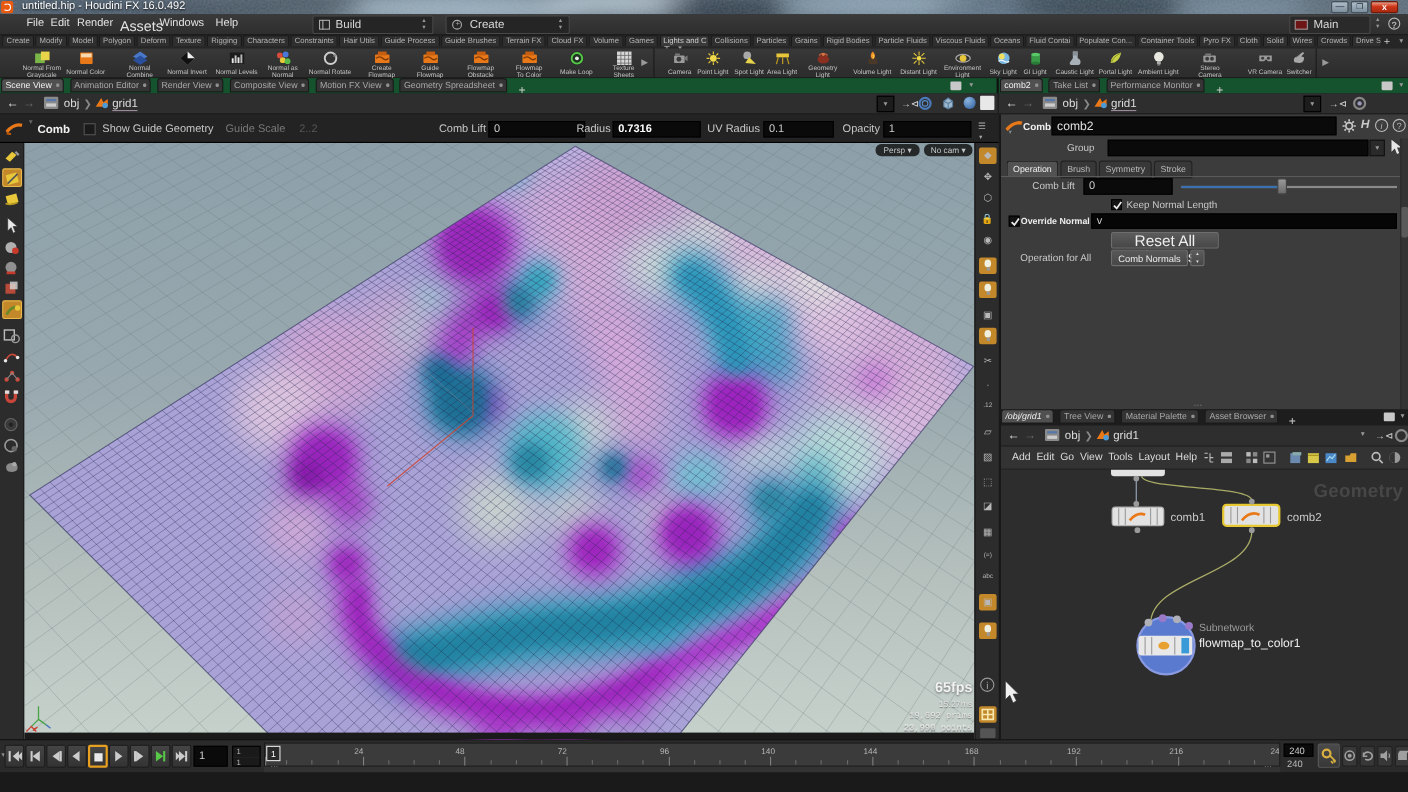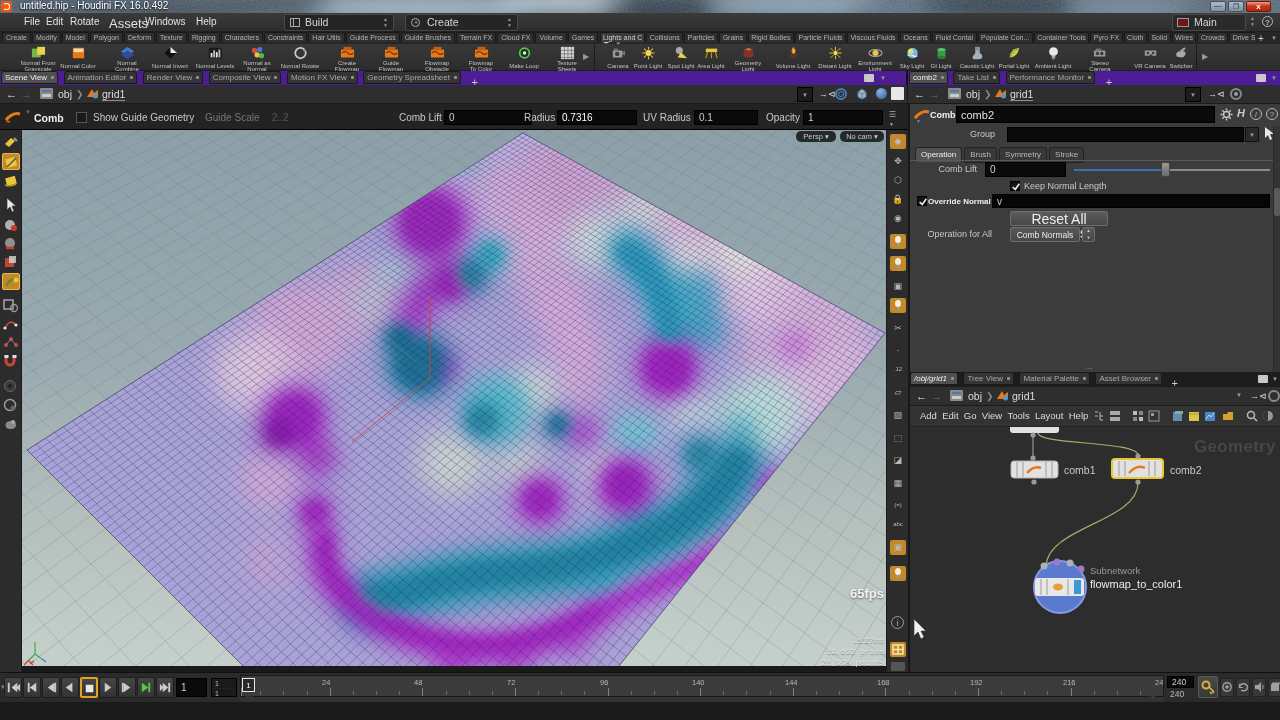--- a/index.html
+++ b/index.html
@@ -50,21 +50,21 @@
 <div class="abs" style="left:2px;top:2px;width:7px;height:7px;border:1.5px solid #fff;border-radius:50%;border-left-color:transparent"></div>
       </div>
 <div class="abs" style="left:20px;top:0px;color:#fff;font-size:10px;text-shadow:0 1px 2px #000">untitled.hip - Houdini FX 16.0.492</div>
 <div class="abs" style="left:1210px;top:1px;width:16px;height:11px;background:linear-gradient(#aebdc9,#7e8f9d);border:1px solid #45525c;border-radius:2px;color:#1e2a33;font-size:8px;line-height:8px;text-align:center">—</div>
 <div class="abs" style="left:1228px;top:1px;width:16px;height:11px;background:linear-gradient(#aebdc9,#7e8f9d);border:1px solid #45525c;border-radius:2px;color:#1e2a33;font-size:7px;line-height:10px;text-align:center">❐</div>
 <div class="abs" style="left:1246px;top:1px;width:25px;height:11px;background:linear-gradient(#f0a088,#cc3518 45%,#a82a10);border:1px solid #6e1a08;border-radius:2px;color:#fff;font-size:8px;line-height:10px;text-align:center;font-weight:bold">x</div>
 </div>
     <div class="abs" style="left:0;top:13px;width:1280px;height:19px;background:linear-gradient(#3a3a3a,#2e2e2e);border-bottom:1px solid #1f1f1f">
 <div class="abs" style="left:24px;top:3px;color:#e2e2e2;font-size:10px">File</div>
 <div class="abs" style="left:46px;top:3px;color:#e2e2e2;font-size:10px">Edit</div>
-<div class="abs" style="left:70px;top:3px;color:#e2e2e2;font-size:10px">Rotate</div>
+<div class="abs" style="left:70px;top:3px;color:#e2e2e2;font-size:10px">Render</div>
 <div class="abs" style="left:109px;top:3px;color:#e2e2e2;font-size:13px">Assets</div>
 <div class="abs" style="left:145px;top:3px;color:#e2e2e2;font-size:10px">Windows</div>
 <div class="abs" style="left:196px;top:3px;color:#e2e2e2;font-size:10px">Help</div>
 <div class="combo" style="left:284px;top:1px;width:110px">
 <span style="position:absolute;left:5px;top:3px;width:10px;height:9px;border:1px solid #aaa"></span>
 <span style="position:absolute;left:8px;top:3px;width:1px;height:9px;background:#aaa"></span>
 <span style="position:absolute;left:20px">Build</span>
         <span class="spin">▲<br>▼</span>
       </div>
 <div class="combo" style="left:405px;top:1px;width:113px">
@@ -370,21 +370,21 @@
             <path d="M5 7 l4 -3" stroke="#787878" stroke-width="1"></path>
           </svg>
         </div>
         <div style="position:absolute;left:0;top:18px;width:50px;text-align:center">Switcher</div>
       </div>
 <div class="abs" style="left:583px;top:8px;color:#999;font-size:8px">▶</div>
 <div class="abs" style="left:594px;top:0;width:1px;height:27px;background:#1a1a1a"></div>
 <div class="abs" style="left:1196px;top:0;width:1px;height:27px;background:#1a1a1a"></div>
 <div class="abs" style="left:1202px;top:8px;color:#999;font-size:8px">▶</div>
 </div>
-    <div class="abs" style="left:0;top:71px;width:1280px;height:14px;background:#4c1d95">
+    <div class="abs" style="left:0;top:71px;width:1280px;height:14px;background:#14532d">
 <div class="abs" style="left:1px;top:0;white-space:nowrap">
 <span class="ptab act">Scene View<span class="dot"></span></span>
 <span class="ptab">Animation Editor<span class="dot"></span></span>
 <span class="ptab">Render View<span class="dot"></span></span>
 <span class="ptab">Composite View<span class="dot"></span></span>
 <span class="ptab">Motion FX View<span class="dot"></span></span>
 <span class="ptab">Geometry Spreadsheet<span class="dot"></span></span>
 <span style="color:#ccc;font-size:11px;margin-left:5px;vertical-align:-1px">+</span></div>
 <div class="abs" style="left:864px;top:3px;width:10px;height:8px;background:#c8c8c8;border-radius:1px"></div>
 <div class="abs" style="left:880px;top:4px;color:#999;font-size:6px">▼</div>
@@ -458,21 +458,21 @@
       </div>
 <div class="abs" style="left:25px;top:5px;color:#666;font-size:6px">▼</div>
 <div class="abs" style="left:34px;top:8px;color:#f0f0f0;font-size:10.5px;font-weight:bold">Comb</div>
 <div class="abs" style="left:76px;top:8px;width:11px;height:11px;background:#1a1a1a;border:1px solid #555"></div>
 <div class="abs" style="left:93px;top:8px;color:#c8c8c8;font-size:10px">Show Guide Geometry</div>
 <div class="abs" style="left:205px;top:8px;color:#787878;font-size:10px">Guide Scale</div>
 <div class="abs" style="left:272px;top:8px;color:#555;font-size:10px">2..2</div>
 <div class="abs" style="left:399px;top:8px;color:#c8c8c8;font-size:10px">Comb Lift</div>
 <div class="fld" style="left:444px;top:6px;width:88px;height:15px">0</div>
 <div class="abs" style="left:524px;top:8px;color:#c8c8c8;font-size:10px">Radius</div>
-<div class="fld" style="left:557px;top:6px;width:80px;height:15px;color:#fff;font-weight:normal">0.7316</div>
+<div class="fld" style="left:557px;top:6px;width:80px;height:15px;color:#fff;font-weight:bold">0.7316</div>
 <div class="abs" style="left:643px;top:8px;color:#c8c8c8;font-size:10px">UV Radius</div>
 <div class="fld" style="left:694px;top:6px;width:64px;height:15px">0.1</div>
 <div class="abs" style="left:766px;top:8px;color:#c8c8c8;font-size:10px">Opacity</div>
 <div class="fld" style="left:803px;top:6px;width:80px;height:15px">1</div>
 <div class="abs" style="left:889px;top:6px;color:#aaa;font-size:8px">☰<br><span style="font-size:5px">▼</span></div>
 </div>
     <div class="abs" style="left:0;top:130px;width:22px;height:542px;background:#2c2c2c;border-right:1px solid #1c1c1c">
       <div class="abs" style="left:2px;top:4px;width:18px;height:17px;border-radius:2px">
         <svg width="18" height="17" viewBox="0 0 18 17">
           <path d="M3 10 l6 -6 l4 3 l-6 6 Z" fill="#e8c83a"></path>
@@ -705,21 +705,21 @@
 <path d="M346 190 L408 245" stroke="#778899" stroke-width="0.8" opacity="0.6" fill="none"></path>
 <rect x="0" y="536" width="864" height="6" fill="#1a1a1a"></rect>
 <g opacity="0.9" transform="translate(0,-6)">
 <path d="M13 530 L13 518 M13 530 L6 537 M13 530 L20 535" stroke="#3aa03a" stroke-width="1.2" fill="none"></path>
 <path d="M6 537 L2 541 M8 540 l4 -3 m-6 -1 l5 5" stroke="#cc3322" stroke-width="1.2" fill="none"></path>
 <path d="M20 535 l4 3" stroke="#3a6ac0" stroke-width="1.2" fill="none"></path>
 </g>
 </svg>
     <div class="abs" style="left:796px;top:131px;width:40px;height:11px;background:rgba(20,20,20,.85);border-radius:5px;color:#c8c8c8;font-size:7.5px;line-height:11px;text-align:center">Persp ▾</div>
 <div class="abs" style="left:840px;top:131px;width:44px;height:11px;background:rgba(20,20,20,.85);border-radius:5px;color:#c8c8c8;font-size:7.5px;line-height:11px;text-align:center">No cam ▾</div>
-<div class="abs" style="right:396px;top:586px;color:#f2f2f2;font-size:13px;font-weight:bold;text-shadow:0 1px 2px rgba(0,0,0,.5)">65fps</div>
+<div class="abs" style="right:396px;top:617px;color:#f2f2f2;font-size:13px;font-weight:bold;text-shadow:0 1px 2px rgba(0,0,0,.5)">65fps</div>
 <div class="abs" style="right:396px;top:636px;color:#e0e0e0;font-size:8px;text-shadow:0 1px 1px rgba(0,0,0,.4)">15.27ms</div>
 <div class="abs" style="right:396px;top:647px;color:#e8e8e8;font-size:8px;font-family:'Liberation Mono',monospace;text-shadow:0 1px 1px rgba(0,0,0,.4)">19,692  prims</div>
 <div class="abs" style="right:396px;top:658px;color:#e8e8e8;font-size:8px;font-family:'Liberation Mono',monospace;text-shadow:0 1px 1px rgba(0,0,0,.4)">23,990 points</div>
     <div class="abs" style="left:886px;top:130px;width:22px;height:542px;background:#2c2c2c;border-left:1px solid #1c1c1c">
       <div class="abs" style="left:3px;top:4px;width:16px;height:15px;background:#c2882a;border-radius:2px;color:#b8b8b8;font-size:9px;line-height:15px;text-align:center;overflow:hidden">◆</div>
       <div class="abs" style="left:3px;top:24px;width:16px;height:15px;border-radius:2px;color:#b8b8b8;font-size:9px;line-height:15px;text-align:center;overflow:hidden">✥</div>
       <div class="abs" style="left:3px;top:43px;width:16px;height:15px;border-radius:2px;color:#b8b8b8;font-size:9px;line-height:15px;text-align:center;overflow:hidden">⬡</div>
       <div class="abs" style="left:3px;top:62px;width:16px;height:15px;border-radius:2px;color:#b8b8b8;font-size:9px;line-height:15px;text-align:center;overflow:hidden">🔒</div>
       <div class="abs" style="left:3px;top:81px;width:16px;height:15px;border-radius:2px;color:#b8b8b8;font-size:9px;line-height:15px;text-align:center;overflow:hidden">◉</div>
       <div class="abs" style="left:3px;top:104px;width:16px;height:15px;background:#c2882a;border-radius:2px;color:#b8b8b8;font-size:9px;line-height:15px;text-align:center;overflow:hidden"></div>

